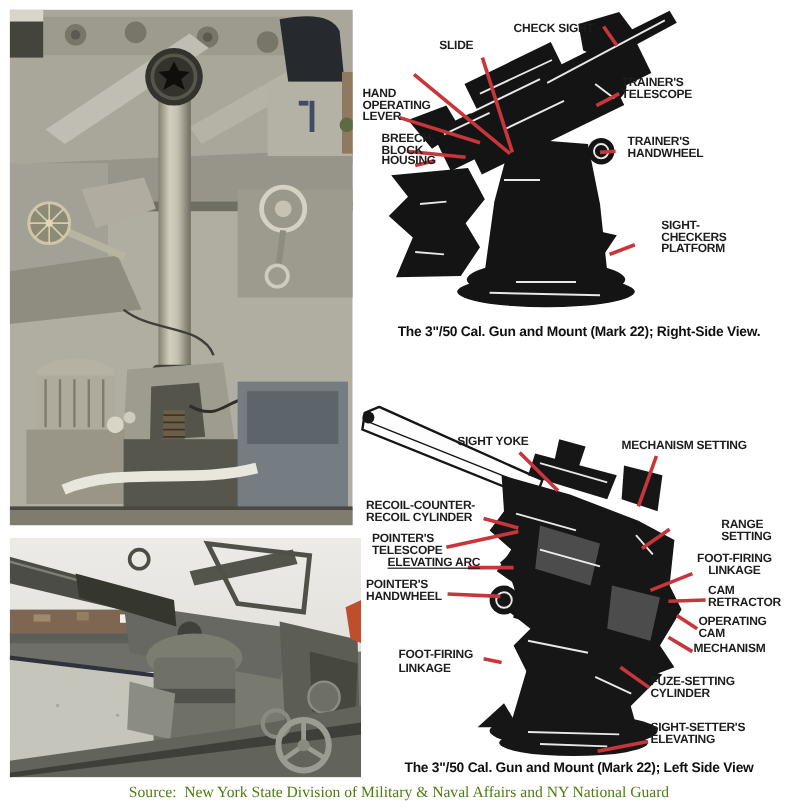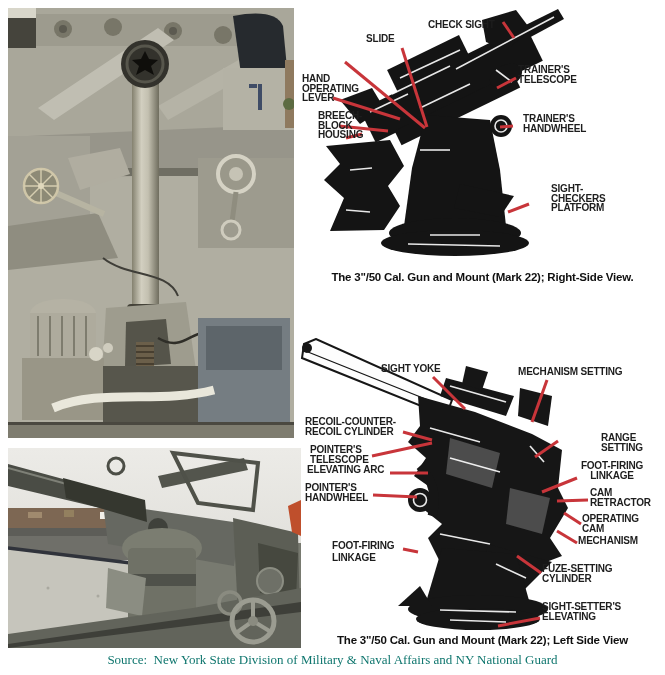--- a/index.html
+++ b/index.html
@@ -6,21 +6,21 @@
   .page{position:relative;width:665px;height:675px;background:#ffffff;overflow:hidden;
         font-family:"Liberation Sans",sans-serif;}
   .photo{position:absolute;overflow:hidden;}
   .diagram{position:absolute;}
   .diagram svg{position:absolute;left:0;top:0;}
   .label{position:absolute;font-weight:bold;font-size:10px;line-height:9.5px;
          color:#1d1d1d;white-space:pre-line;letter-spacing:-0.2px;z-index:5;}
   .caption{position:absolute;font-weight:bold;font-size:11.5px;letter-spacing:-0.2px;
            color:#101010;text-align:center;width:365px;}
   .source{position:absolute;left:0;right:0;top:652px;text-align:center;
-          font-family:"Liberation Serif",serif;font-size:13px;color:#0f766e;white-space:pre;}
+          font-family:"Liberation Serif",serif;font-size:13px;color:#4d7c0f;white-space:pre;}
 </style>
 </head>
 <body>
 
 <div class="page">
 
   <div class="photo" style="left:8px;top:8px;width:286px;height:430px;">
     <svg width="286" height="430" viewBox="0 0 286 430">
       <defs>
         <linearGradient id="barrelV" x1="0" y1="0" x2="1" y2="0">
@@ -307,21 +307,21 @@
         <line x1="241" y1="235" x2="217" y2="218"></line>
         <line x1="240" y1="280" x2="198" y2="288"></line>
       </g>
     </svg>
     <div class="label" style="left:81px;top:26px;text-align:center;">SIGHT YOKE</div>
     <div class="label" style="left:218px;top:29px;">MECHANISM SETTING</div>
     <div class="label" style="left:5px;top:79px;">RECOIL-COUNTER-
 RECOIL CYLINDER</div>
     <div class="label" style="left:10px;top:107px;">POINTER'S
 TELESCOPE</div>
-    <div class="label" style="left:7px;top:127px;">ELEVATING ARC</div>
+    <div class="label" style="left:23px;top:127px;text-decoration:underline;">ELEVATING ARC</div>
     <div class="label" style="left:5px;top:145px;">POINTER'S
 HANDWHEEL</div>
     <div class="label" style="left:262px;top:95px;margin-left:39px;">RANGE SETTING</div>
     <div class="label" style="left:276px;top:123px;width:72px;text-align:center;">FOOT-FIRING
 LINKAGE</div>
     <div class="label" style="left:290px;top:150px;">CAM
 RETRACTOR</div>
     <div class="label" style="left:282px;top:176px;">OPERATING
 CAM</div>
     <div class="label" style="left:278px;top:198px;">MECHANISM</div>

